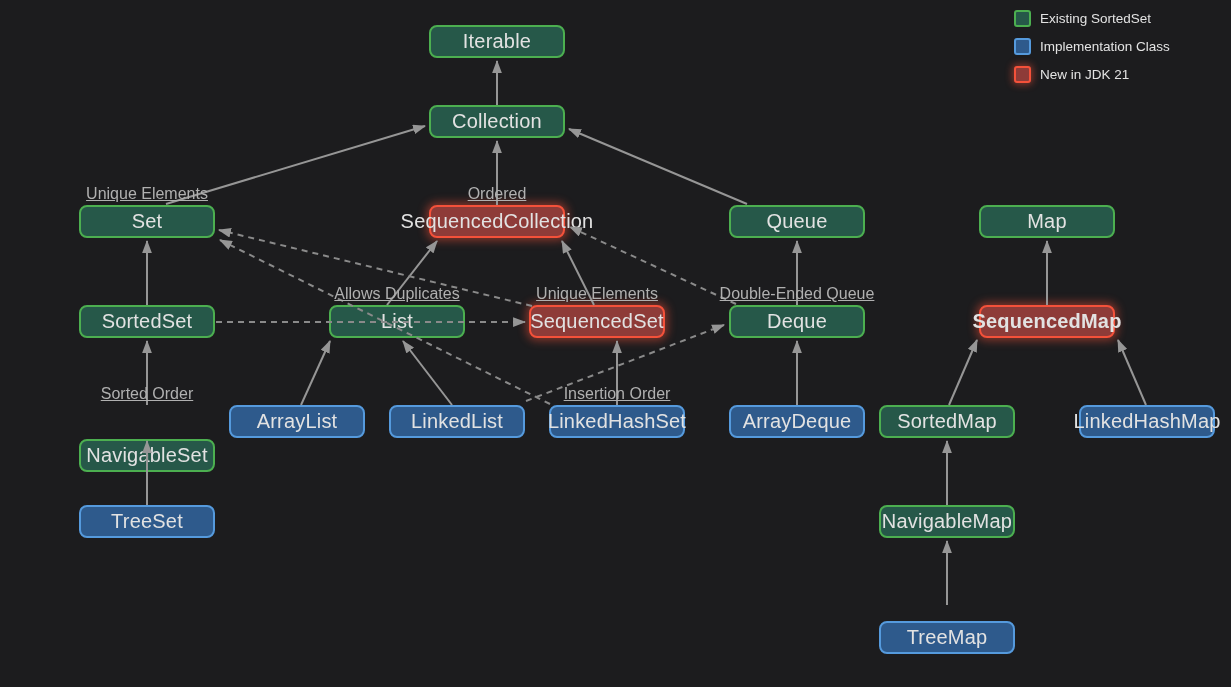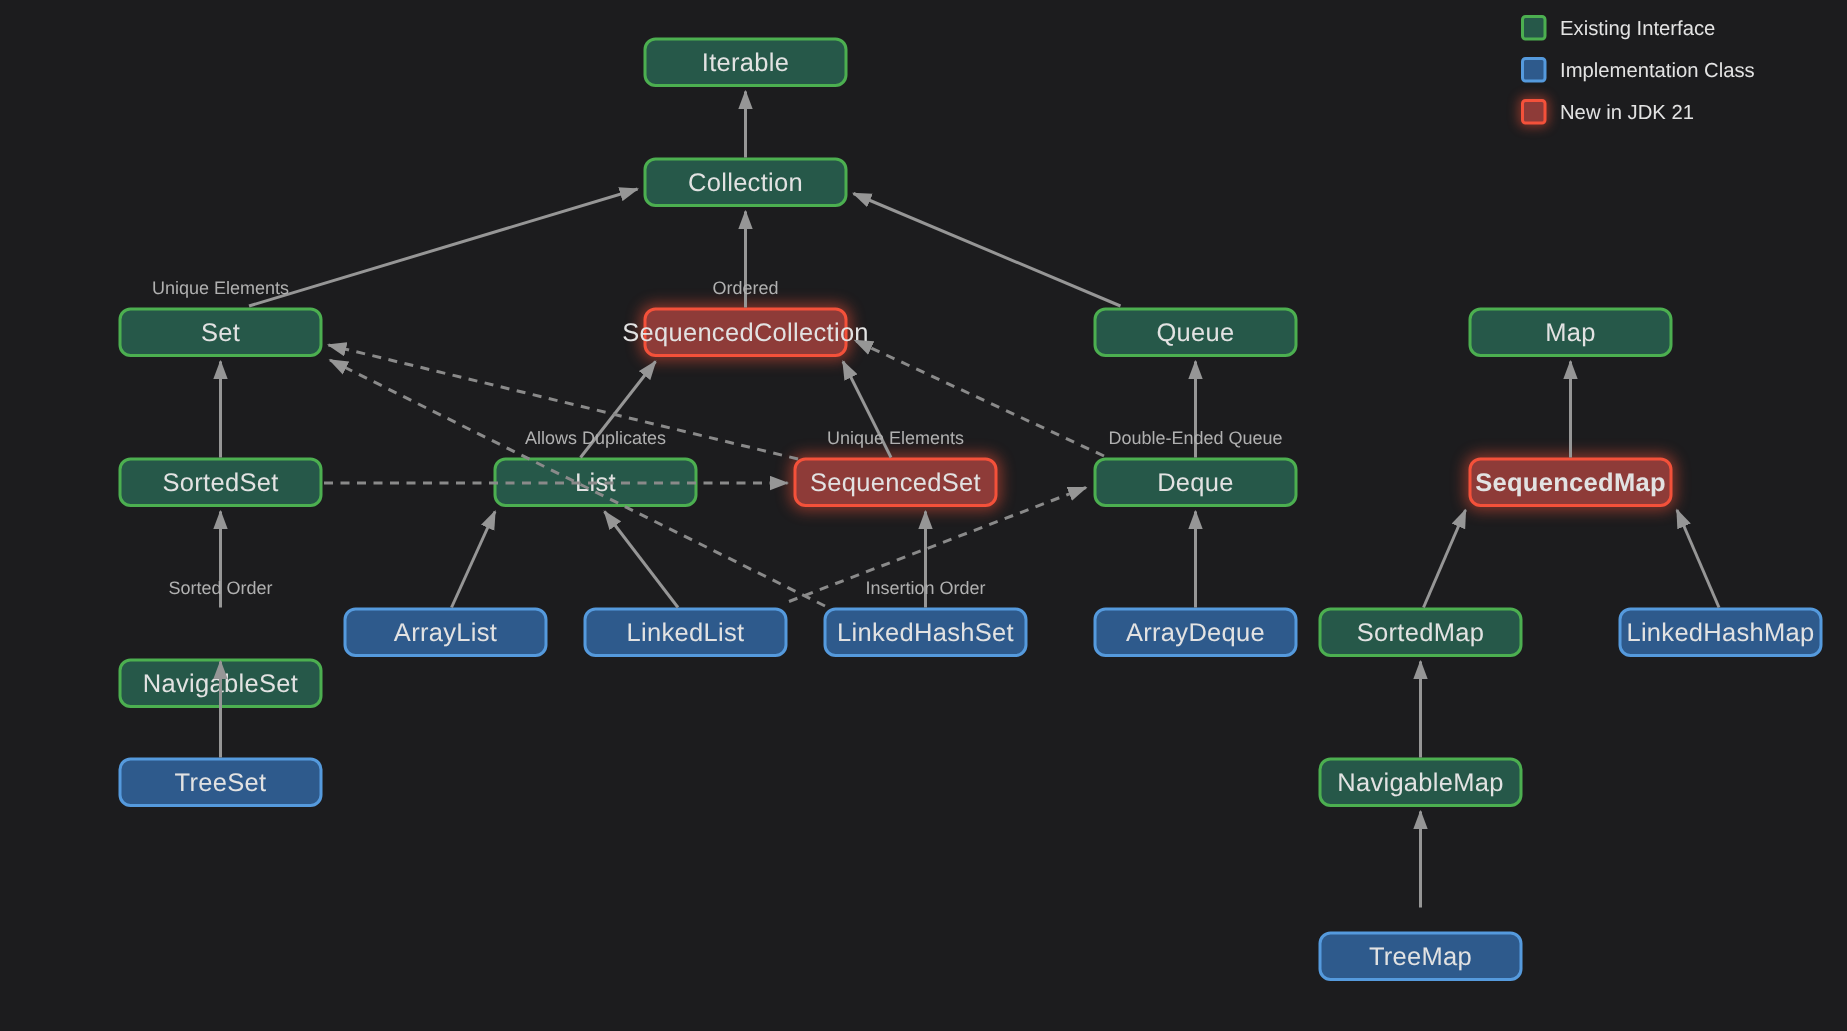--- a/index.html
+++ b/index.html
@@ -8,29 +8,29 @@
 
   
   #edges{position:absolute;left:0;top:0;width:1231px;height:687px;z-index:3;pointer-events:none;}
   #edges line{stroke-width:2px;}
   #edges line.solid{stroke:var(--edge_solid,#969696);}
   #edges line.dashed{stroke:var(--edge_dashed,#8a8a8a);stroke-dasharray:6 5;}
 
   
   .node{position:absolute;width:136px;height:33px;box-sizing:border-box;z-index:2;
         border-radius:8px;border:2px solid;display:flex;align-items:center;justify-content:center;
-        font-size:17px;color:var(--node_text,#e2e2e2);letter-spacing:.2px;}
+        font-size:20px;color:var(--node_text,#e2e2e2);letter-spacing:.2px;}
   .node.interface{background:var(--interface_fill,#265849);border-color:var(--interface_border,#4caf50);}
   .node.class{background:var(--class_fill,#2e5a8c);border-color:var(--class_border,#559add);}
   .node.new{background:var(--new_fill,#8e3b38);border-color:var(--new_border,#f4513a);
             box-shadow:0 0 9px 3px rgba(244,81,58,.45);}
 
   
   .edge-label{position:absolute;transform:translateX(-50%);z-index:4;
-              font-size:12px;color:var(--edge_label,#b0b0b0);white-space:nowrap;}
+              font-size:16px;color:var(--edge_label,#b0b0b0);white-space:nowrap;text-decoration:underline;}
 
   
   #legend{position:absolute;left:1014px;top:10px;z-index:5;display:flex;flex-direction:column;gap:11px;}
   .legend-item{display:flex;align-items:center;gap:9px;}
   .legend-swatch{width:17px;height:17px;box-sizing:border-box;border:2px solid;border-radius:3px;}
   .legend-swatch.interface{background:var(--interface_fill,#265849);border-color:var(--interface_border,#4caf50);}
   .legend-swatch.class{background:var(--class_fill,#2e5a8c);border-color:var(--class_border,#559add);}
   .legend-swatch.new{background:var(--new_fill,#8e3b38);border-color:var(--new_border,#f4513a);
                      box-shadow:0 0 7px 2px rgba(244,81,58,.45);}
   .legend-label{font-size:13.5px;color:var(--legend_text,#e3e3e3);white-space:nowrap;}
@@ -68,21 +68,21 @@
       <line x1="216" y1="322" x2="525" y2="322" class="dashed" marker-end="url(#arrow)"></line>
       <line x1="532" y1="306" x2="219" y2="230" class="dashed" marker-end="url(#arrow)"></line>
       <line x1="550" y1="404" x2="220" y2="240" class="dashed" marker-end="url(#arrow)"></line>
       <line x1="526" y1="401" x2="724" y2="325" class="dashed" marker-end="url(#arrow)"></line>
       <line x1="736" y1="304" x2="570" y2="227" class="dashed" marker-end="url(#arrow)"></line>
     </svg>
 
   <div id="legend">
     <div class="legend-item">
       <span class="legend-swatch interface"></span>
-      <span class="legend-label">Existing Interface</span>
+      <span class="legend-label">Existing SortedSet</span>
     </div>
     <div class="legend-item">
       <span class="legend-swatch class"></span>
       <span class="legend-label">Implementation Class</span>
     </div>
     <div class="legend-item">
       <span class="legend-swatch new"></span>
       <span class="legend-label">New in JDK 21</span>
     </div>
   </div>

